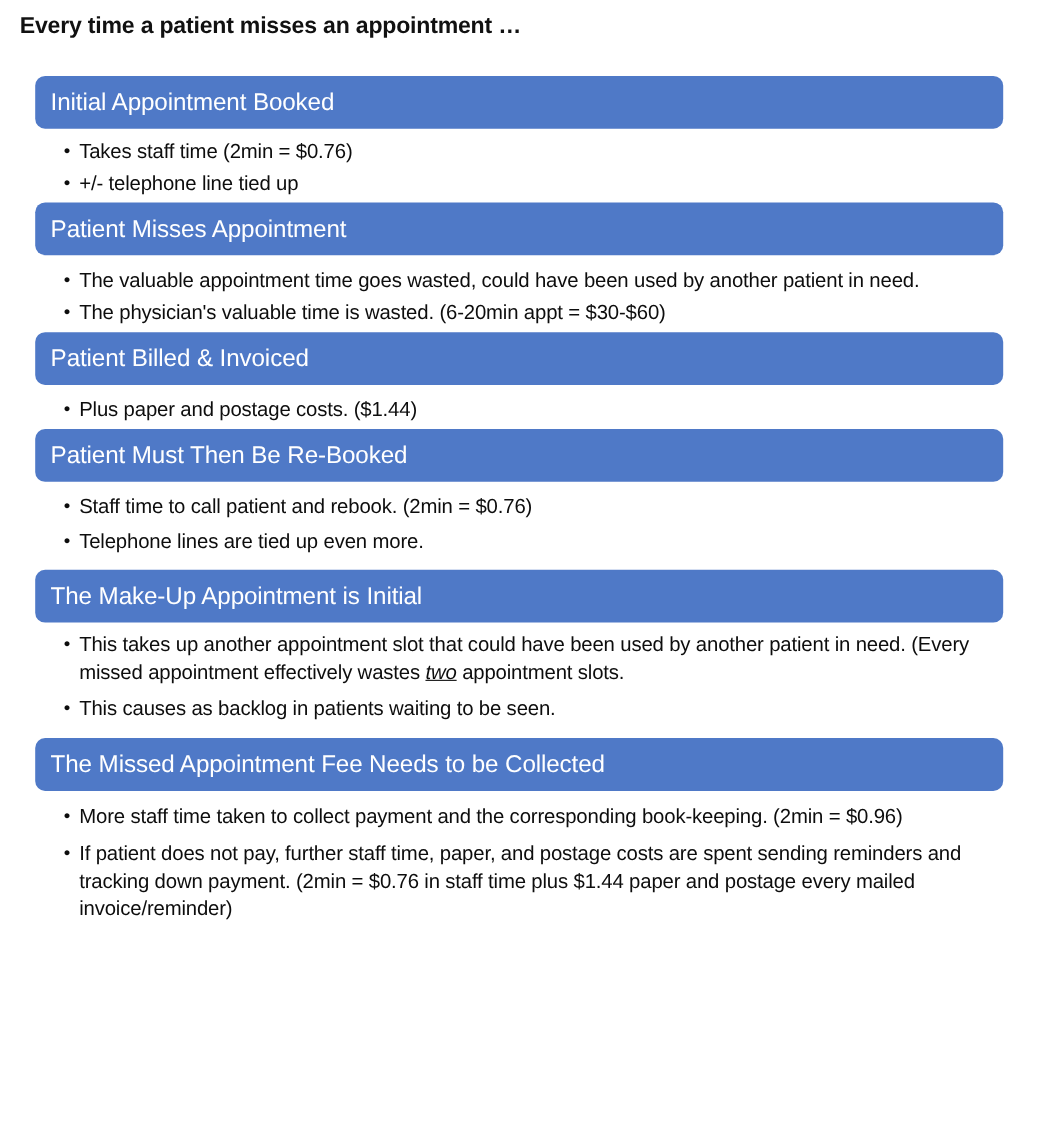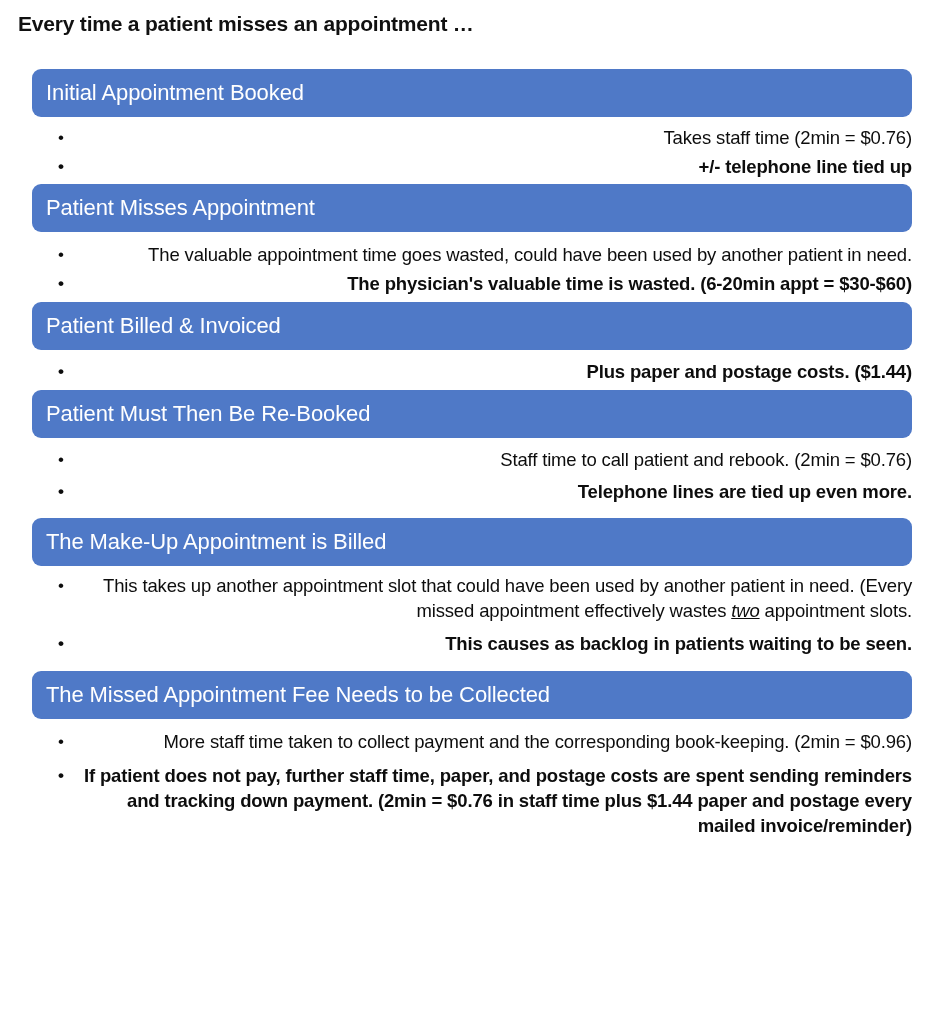--- a/index.html
+++ b/index.html
@@ -60,36 +60,34 @@
     font-size: 22px;
     font-weight: normal;
     letter-spacing: -0.1px;
     line-height: 1;
   }
 
   .bullets {
     list-style: none;
     margin: 0;
     padding: 7px 0 6px 0;
-    text-align: right;
   }
 
   .bullet {
     position: relative;
     padding-left: 40px;
     margin: 0 0 4px 0;
     font-size: 18.5px;
     line-height: 25px;
     color: #0d0d0d;
     letter-spacing: -0.15px;
   }
 
   .bullet:last-child {
     margin-bottom: 0;
-    font-weight: bold;
   }
 
   .bullet::before {
     content: "\2022";
     position: absolute;
     left: 26px;
     top: 0;
     font-size: 17px;
     line-height: 25px;
     color: #0d0d0d;
@@ -150,21 +148,21 @@
         <div class="section-header">
           <span class="section-header-label">Patient Must Then Be Re-Booked</span>
         </div>
         <ul class="bullets">
           <li class="bullet">Staff time to call patient and rebook. (2min = $0.76)</li>
           <li class="bullet">Telephone lines are tied up even more.</li>
         </ul>
       </div>
       <div class="section sec-5">
         <div class="section-header">
-          <span class="section-header-label">The Make-Up Appointment is Billed</span>
+          <span class="section-header-label">The Make-Up Appointment is Initial</span>
         </div>
         <ul class="bullets">
           <li class="bullet"><span>This takes up another appointment slot that could have been used by another patient in need. (Every missed appointment effectively wastes </span><span class="em-two">two</span><span> appointment slots.</span></li>
           <li class="bullet">This causes as backlog in patients waiting to be seen.</li>
         </ul>
       </div>
       <div class="section sec-6">
         <div class="section-header">
           <span class="section-header-label">The Missed Appointment Fee Needs to be Collected</span>
         </div>

